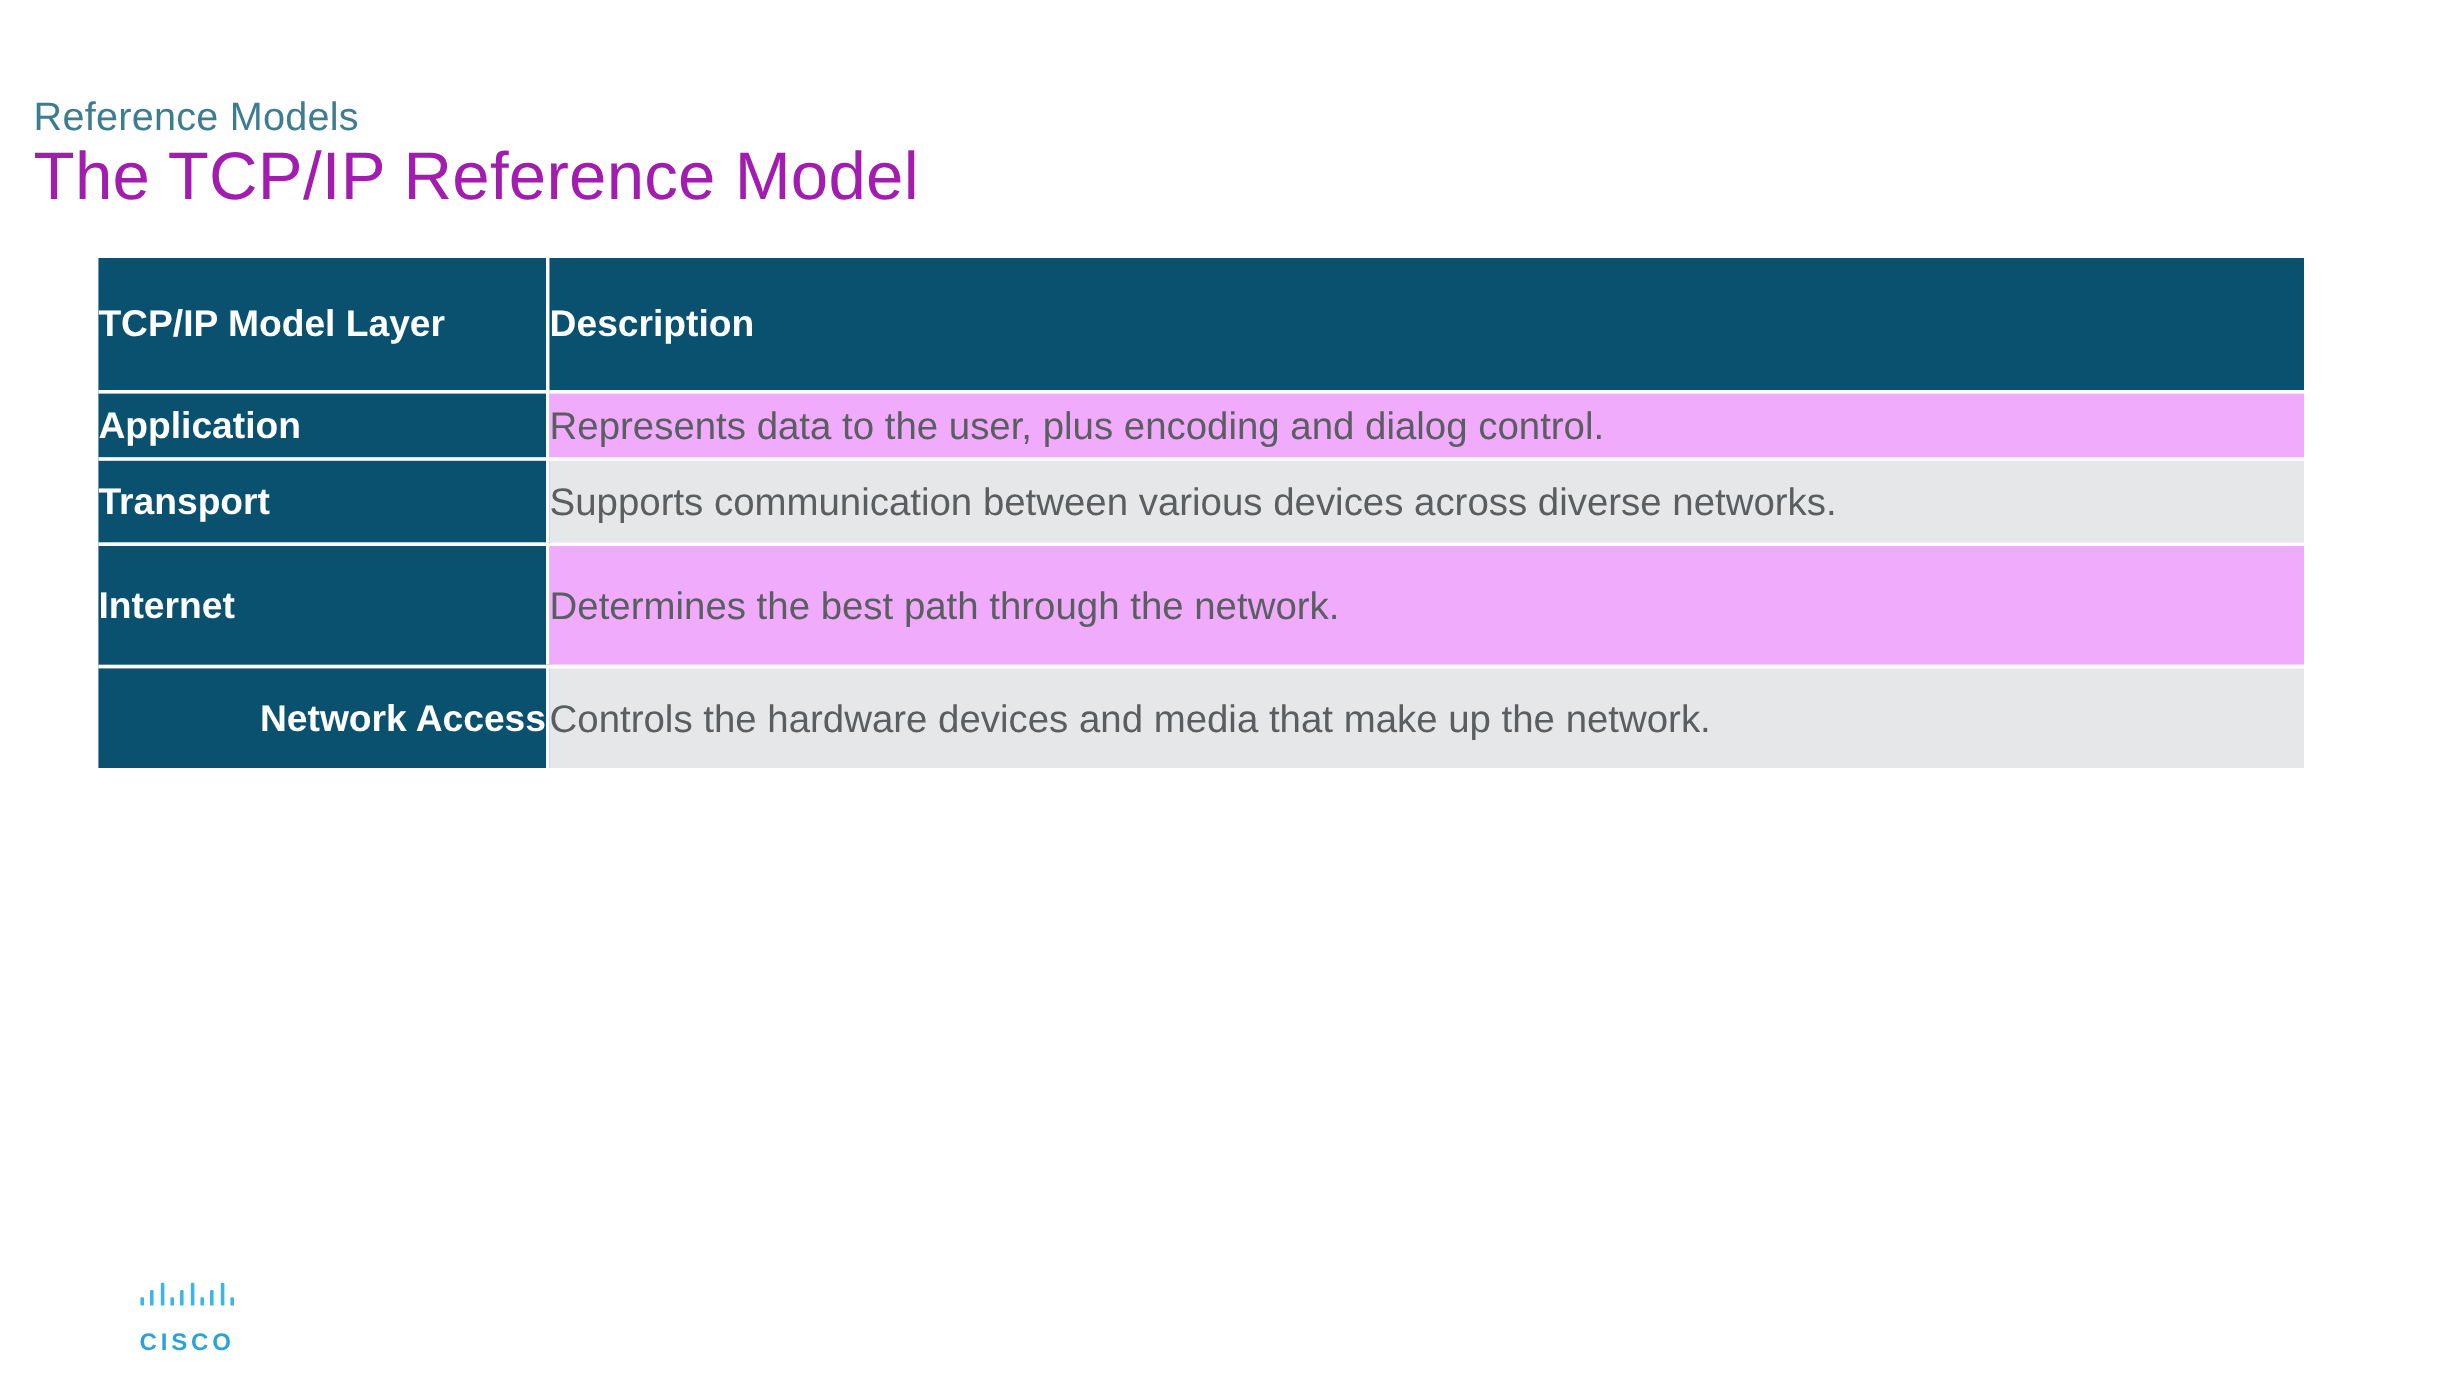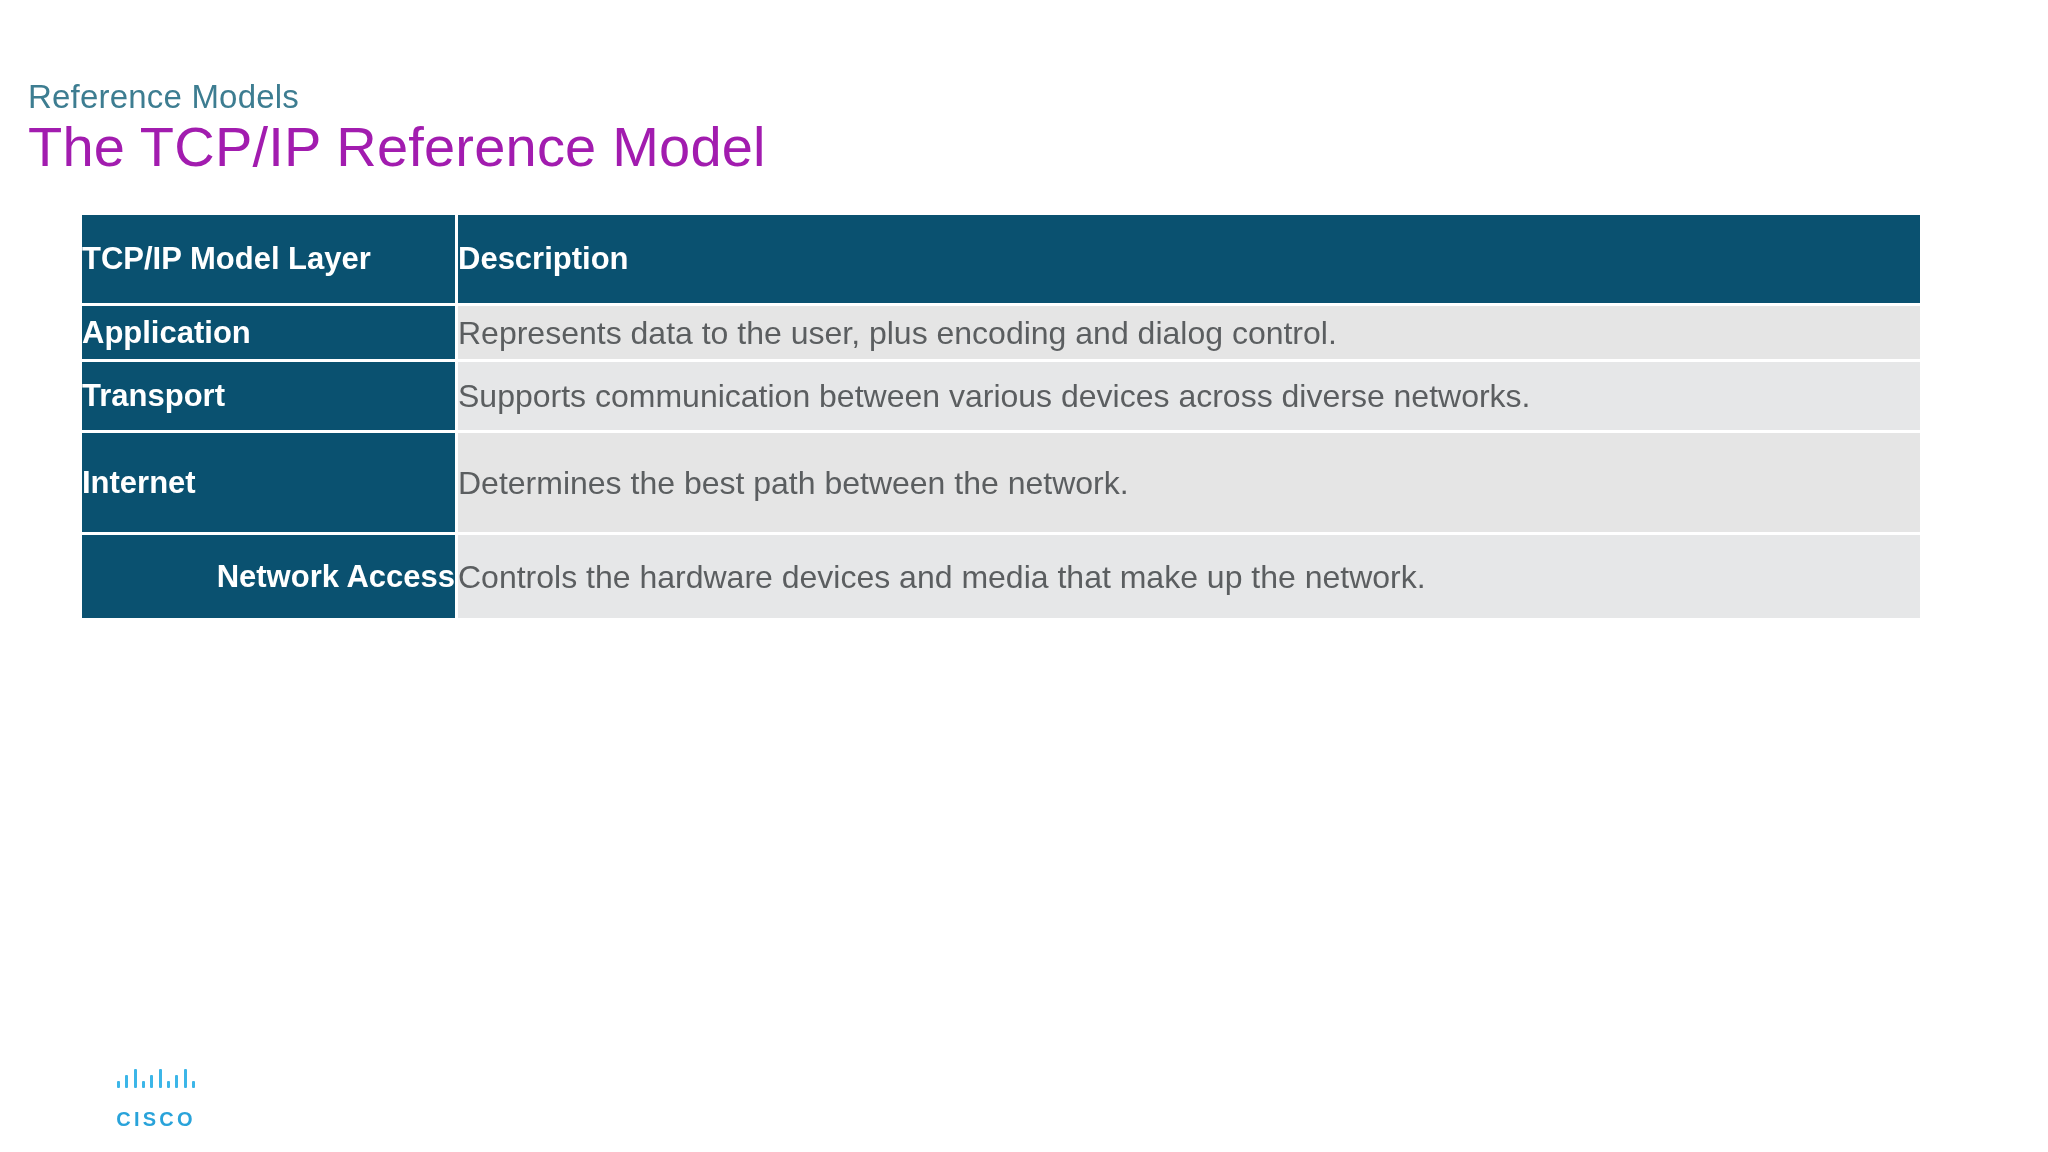--- a/index.html
+++ b/index.html
@@ -57,21 +57,21 @@
   }
 
   .col-layer { width: 376px; }
   .col-desc  { width: 1462px; }
 
   .hdr-cell {
     background: #0a5170;
     color: #ffffff;
     font-size: 31px;
     font-weight: bold;
-    height: 88px;
+    height: 110px;
     line-height: 38px;
     box-sizing: border-box;
   }
   .hdr-layer {
     padding: 0 18px 0 20px;
     border-right: 3px solid #ffffff;
   }
   .hdr-desc {
     padding: 0 18px 0 22px;
   }
@@ -92,21 +92,21 @@
 
   .desc-cell {
     color: #5b5e60;
     font-size: 32px;
     font-weight: 400;
     box-sizing: border-box;
     border-top: 3px solid #ffffff;
     padding: 0 20px 0 22px;
     line-height: 40px;
   }
-  .shade-a { background: #e5e5e5; }
+  .shade-a { background: #f0abfc; }
   .shade-b { background: #e6e7e8; }
 
   .r-h1 { height: 56px; }
   .r-h2 { height: 71px; }
   .r-h3 { height: 102px; }
   .r-h4 { height: 86px; }
 
   
   .footer {
     position: absolute;
@@ -171,21 +171,21 @@
     <tr class="r-h1">
       <td class="layer-cell">Application</td>
       <td class="desc-cell shade-a">Represents data to the user, plus encoding and dialog control.</td>
     </tr>
     <tr class="r-h2">
       <td class="layer-cell">Transport</td>
       <td class="desc-cell shade-b">Supports communication between various devices across diverse networks.</td>
     </tr>
     <tr class="r-h3">
       <td class="layer-cell">Internet</td>
-      <td class="desc-cell shade-a">Determines the best path between the network.</td>
+      <td class="desc-cell shade-a">Determines the best path through the network.</td>
     </tr>
     <tr class="r-h4">
       <td class="layer-cell indented">Network Access</td>
       <td class="desc-cell shade-b">Controls the hardware devices and media that make up the network.</td>
     </tr>
   </tbody>
 </table>
 
 <div class="footer">
   <div class="cisco-logo">

